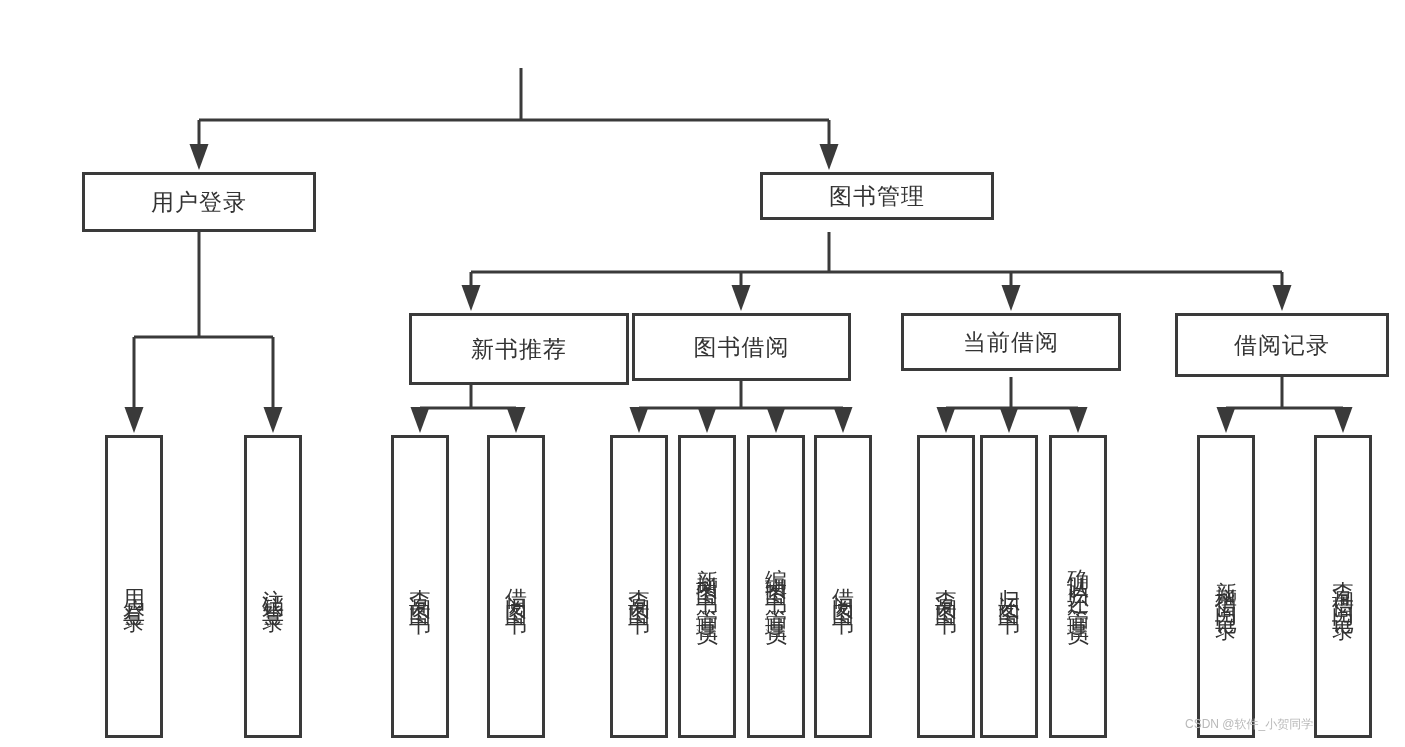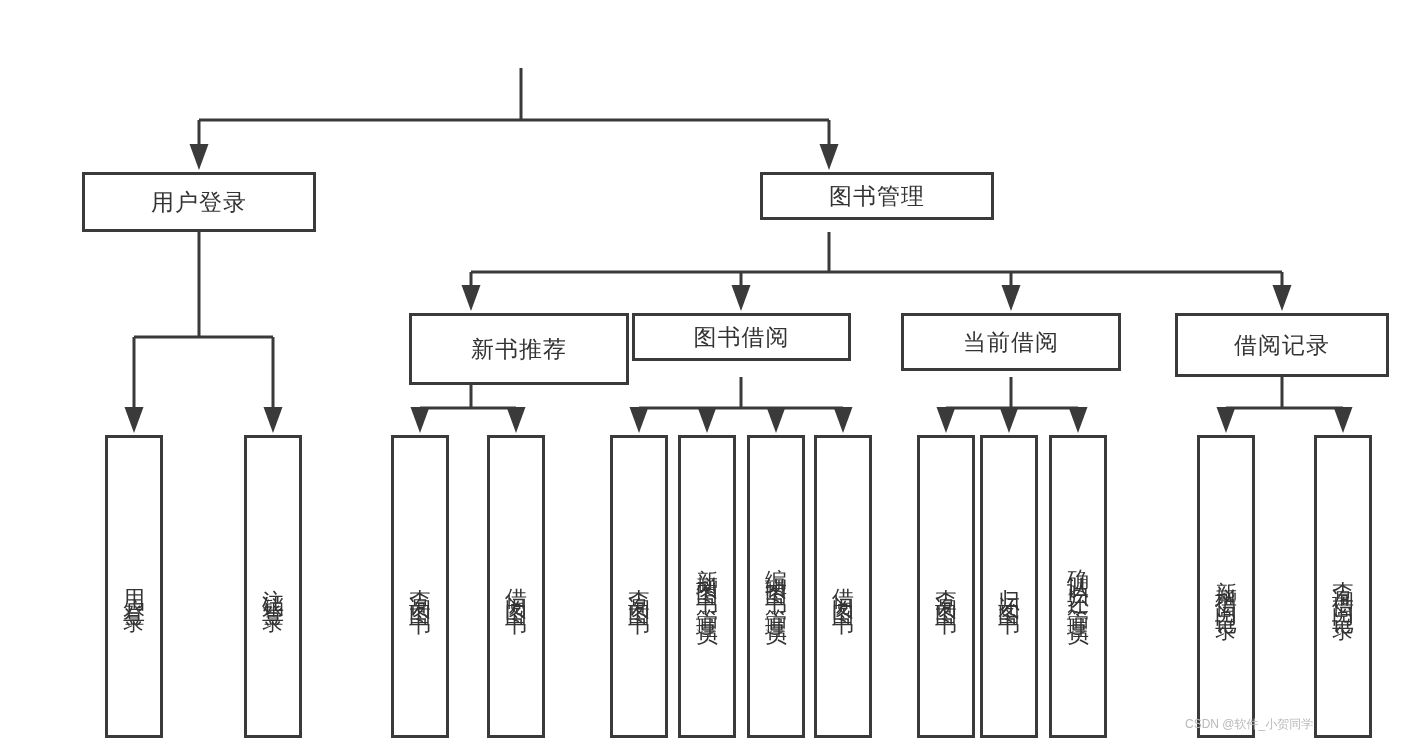--- a/index.html
+++ b/index.html
@@ -96,21 +96,21 @@
     <polygon points="1068.5,407 1087.5,407 1078,433"></polygon>
     <polygon points="1216.5,407 1235.5,407 1226,433"></polygon>
     <polygon points="1333.5,407 1352.5,407 1343,433"></polygon>
   </svg>
 
 
   <div class="node h-node" style="left:82px;top:172px;width:234px;height:60px;">用户登录</div>
   <div class="node h-node" style="left:712px;top:172px;width:234px;height:48px;margin-left:48px;">图书管理</div>
 
   <div class="node h-node" style="left:365px;top:313px;width:220px;height:72px;margin-left:44px;">新书推荐</div>
-  <div class="node h-node" style="left:632px;top:313px;width:219px;height:48px;">图书借阅</div>
+  <div class="node h-node" style="left:632px;top:313px;width:219px;height:68px;">图书借阅</div>
   <div class="node h-node" style="left:901px;top:313px;width:220px;height:58px;">当前借阅</div>
   <div class="node h-node" style="left:1175px;top:313px;width:214px;height:64px;">借阅记录</div>
 
   <div class="node v-node" style="left:105px;top:435px;width:58px;height:303px;">用户登录</div>
   <div class="node v-node" style="left:244px;top:435px;width:58px;height:303px;">注销登录</div>
 
   <div class="node v-node" style="left:391px;top:435px;width:58px;height:303px;">查询图书</div>
   <div class="node v-node" style="left:487px;top:435px;width:58px;height:303px;">借阅图书</div>
 
   <div class="node v-node" style="left:610px;top:435px;width:58px;height:303px;">查询图书</div>

